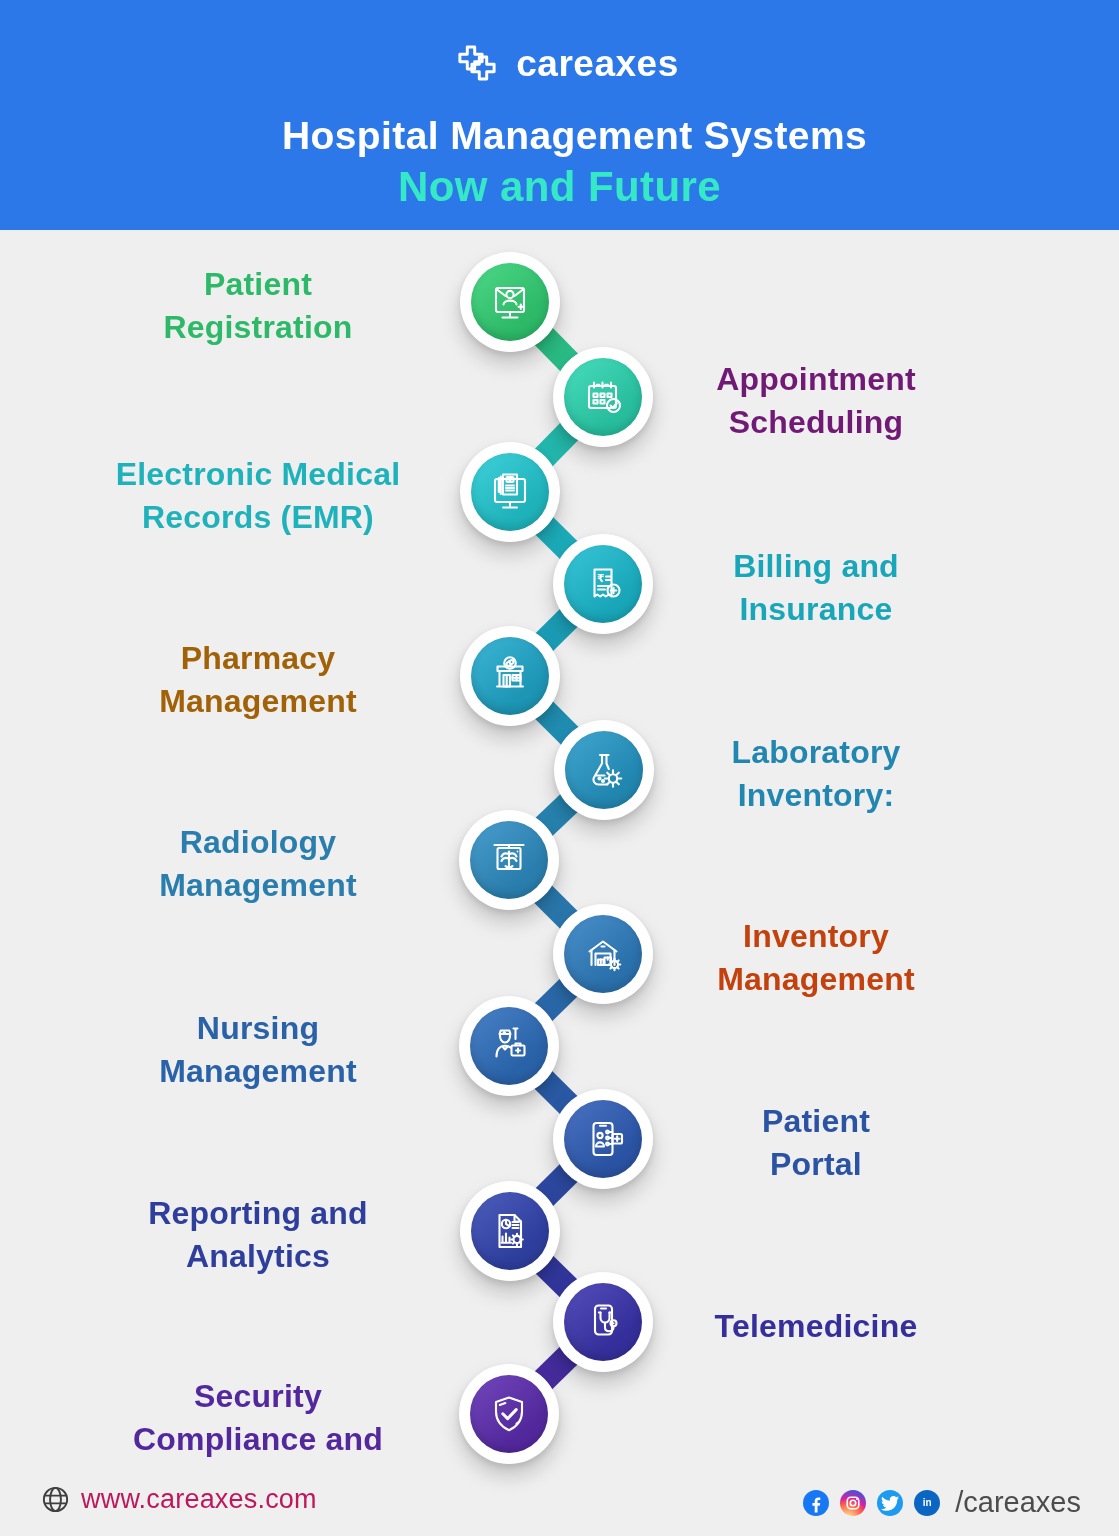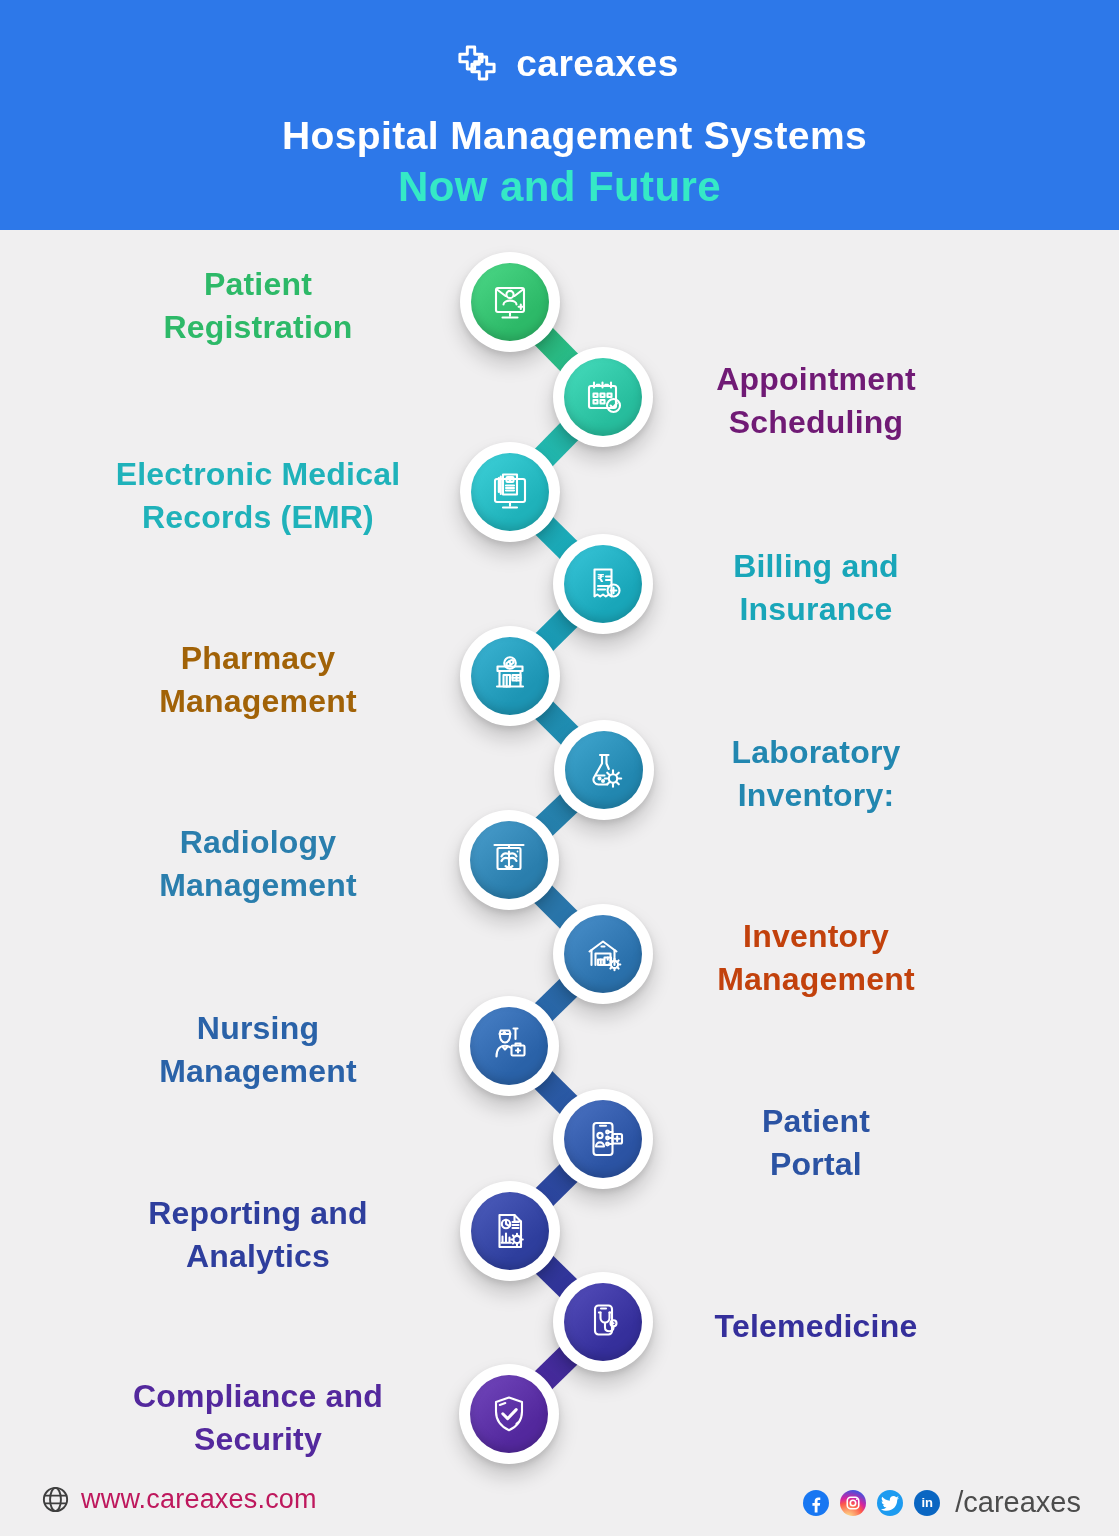--- a/index.html
+++ b/index.html
@@ -26,21 +26,21 @@
         font-size:32px;font-weight:700;line-height:43px;letter-spacing:.2px;white-space:nowrap;}
   
   .footer-left{position:absolute;left:40px;top:1484px;display:flex;align-items:center;gap:10px;z-index:4;}
   .website{color:#be185d;font-size:27px;letter-spacing:.2px;}
   .footer-right{position:absolute;right:38px;top:1486px;display:flex;align-items:center;gap:11px;z-index:4;}
   .soc{width:26px;height:26px;border-radius:50%;display:flex;align-items:center;justify-content:center;}
   .soc svg{width:26px;height:26px;}
   .soc-fb{background:#1877f2;}
   .soc-ig{background:radial-gradient(circle at 30% 110%,#fdf497 0%,#fd5949 45%,#d6249f 60%,#285aeb 90%);}
   .soc-tw{background:#1d9bf0;}
-  .soc-li{background:#0a66c2;color:#fff;font-size:13px;font-weight:700;}
+  .soc-li{background:#0a66c2;color:#fff;font-size:10px;font-weight:700;}
   .handle{color:#4c4c4c;font-size:29px;margin-left:4px;}
 </style>
 </head>
 <body>
 
 <div class="page">
 
   <div class="header" style="background: rgb(45, 120, 233);">
     <div class="logo-row">
       <svg class="logo-mark" viewBox="0 0 72 60" fill="none" stroke="#ffffff" stroke-width="4" stroke-linejoin="round">
@@ -336,22 +336,22 @@
         <div class="node-inner" style="background: linear-gradient(140deg, rgb(115, 72, 189) 0%, rgb(83, 40, 157) 70%);">
           <svg class="icon" viewBox="0 0 48 48" fill="none" stroke="#ffffff" stroke-width="2.1" stroke-linecap="round" stroke-linejoin="round">
             <path d="M24 7.5 37 12v9.5c0 9.5-5.6 15.3-13 18.8C16.6 36.8 11 31 11 21.5V12z"></path>
             <path d="M14.8 15l5.5-1.9"></path>
             <path d="M31.5 33.8l1.8-1.6"></path>
             <path d="M17.8 23.8l4.8 4.8 8.6-9" stroke-width="3"></path>
           </svg>
         </div>
       </div>
       <div class="t-label" style="left: 258px; top: 1418px; color: rgb(83, 40, 157);">
+        <div>Security</div>
         <div>Compliance and</div>
-        <div>Security</div>
       </div>
     </div>
 
   <div class="footer-left">
     <svg width="31" height="31" viewBox="0 0 24 24" fill="none" stroke="#3f3f3f" stroke-width="1.5">
       <circle cx="12" cy="12" r="9"></circle>
       <ellipse cx="12" cy="12" rx="4.2" ry="9"></ellipse>
       <path d="M3.5 9h17M3.5 15h17"></path>
     </svg>
     <span class="website">www.careaxes.com</span>

